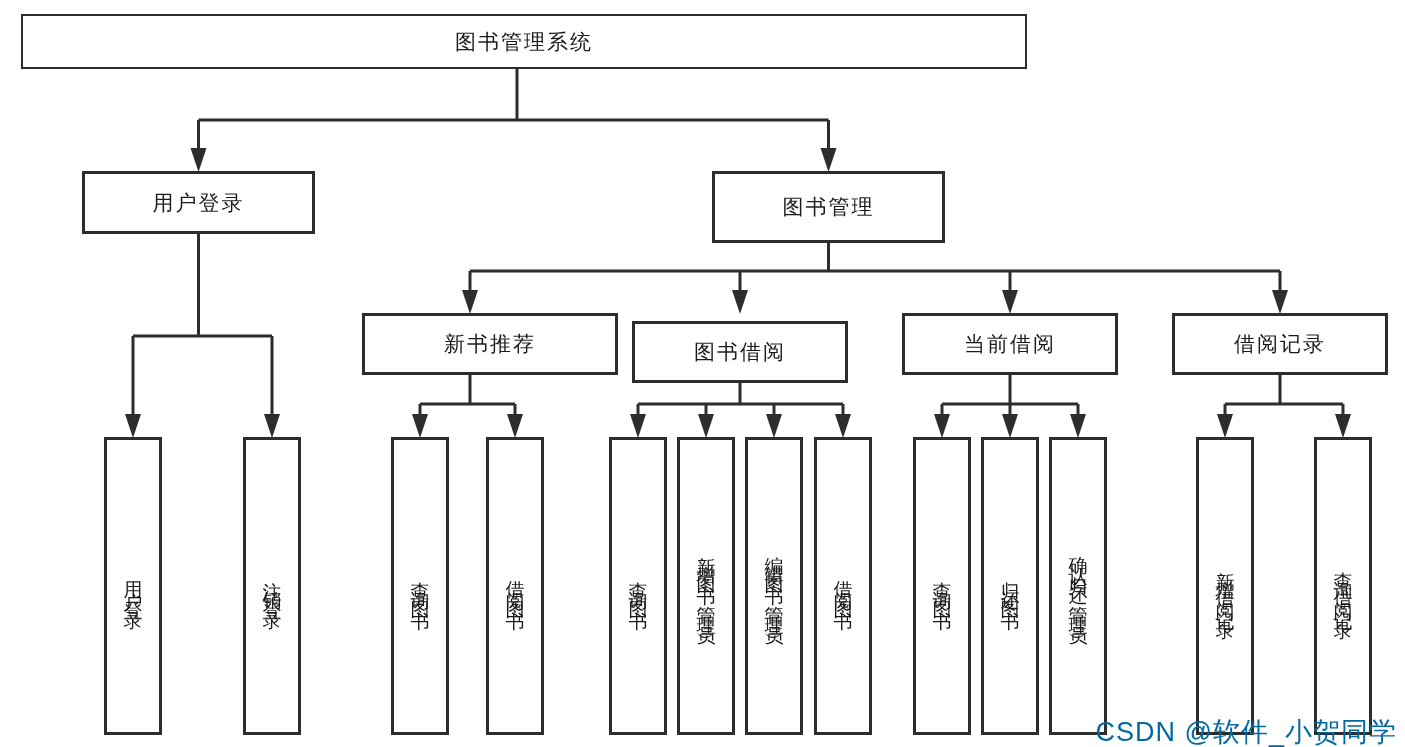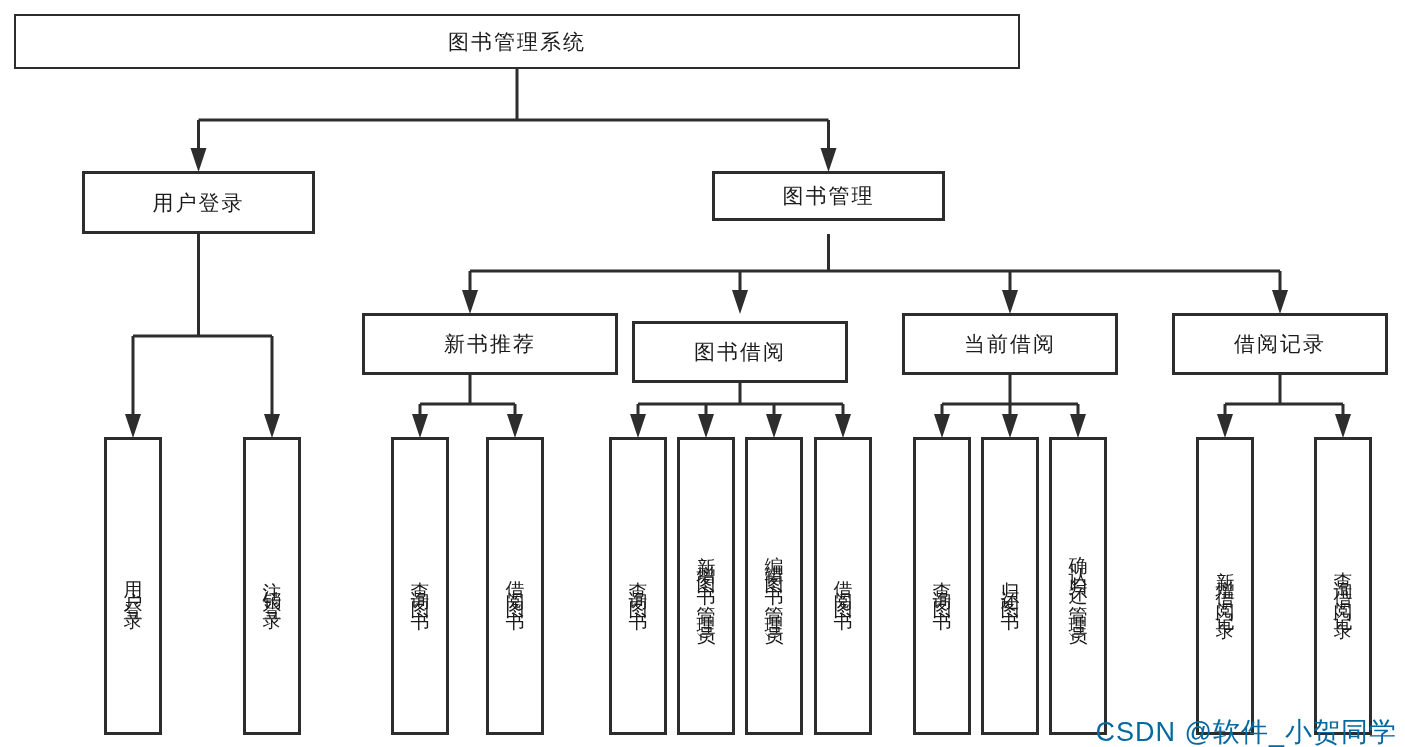--- a/index.html
+++ b/index.html
@@ -6,21 +6,21 @@
   .canvas {
     position:relative; width:1405px; height:747px; background:#ffffff;
     font-family:"Liberation Sans","DejaVu Sans",sans-serif; overflow:hidden;
   }
   .wires { position:absolute; left:0; top:0; z-index:1; }
   .node {
     position:absolute; z-index:2; box-sizing:border-box;
     border:3px solid #2d2d2d; background:#ffffff; color:#1b1b1b;
     display:flex; align-items:center; justify-content:center; text-align:center;
   }
-  .node.root { border-width:2px; }
+  .node.root { border-width:2px;margin-left:7px; }
   .node .h-label { font-size:21px; letter-spacing:2px; white-space:nowrap; }
   .node.v .v-label {
     writing-mode:vertical-rl; text-orientation:mixed;
     font-size:19px; line-height:1.05; letter-spacing:10px; white-space:nowrap;
   }
   .watermark {
     position:absolute; z-index:5; right:8px; top:714px;
     font-size:27px; color:#0369a1; letter-spacing:1px; white-space:nowrap;
   }
 </style>
@@ -61,21 +61,21 @@
     </g>
   </svg>
 
   <div class="node root" style="left:14px;top:14px;width:1006px;height:55px">
     <span class="h-label">图书管理系统</span>
   </div>
 
   <div class="node" style="left:82px;top:171px;width:233px;height:63px">
     <span class="h-label">用户登录</span>
   </div>
-  <div class="node" style="left:712px;top:171px;width:233px;height:50px">
+  <div class="node" style="left:712px;top:171px;width:233px;height:72px">
     <span class="h-label">图书管理</span>
   </div>
 
   <div class="node" style="left:362px;top:313px;width:256px;height:62px">
     <span class="h-label">新书推荐</span>
   </div>
   <div class="node" style="left:632px;top:321px;width:216px;height:62px">
     <span class="h-label">图书借阅</span>
   </div>
   <div class="node" style="left:902px;top:313px;width:216px;height:62px">

